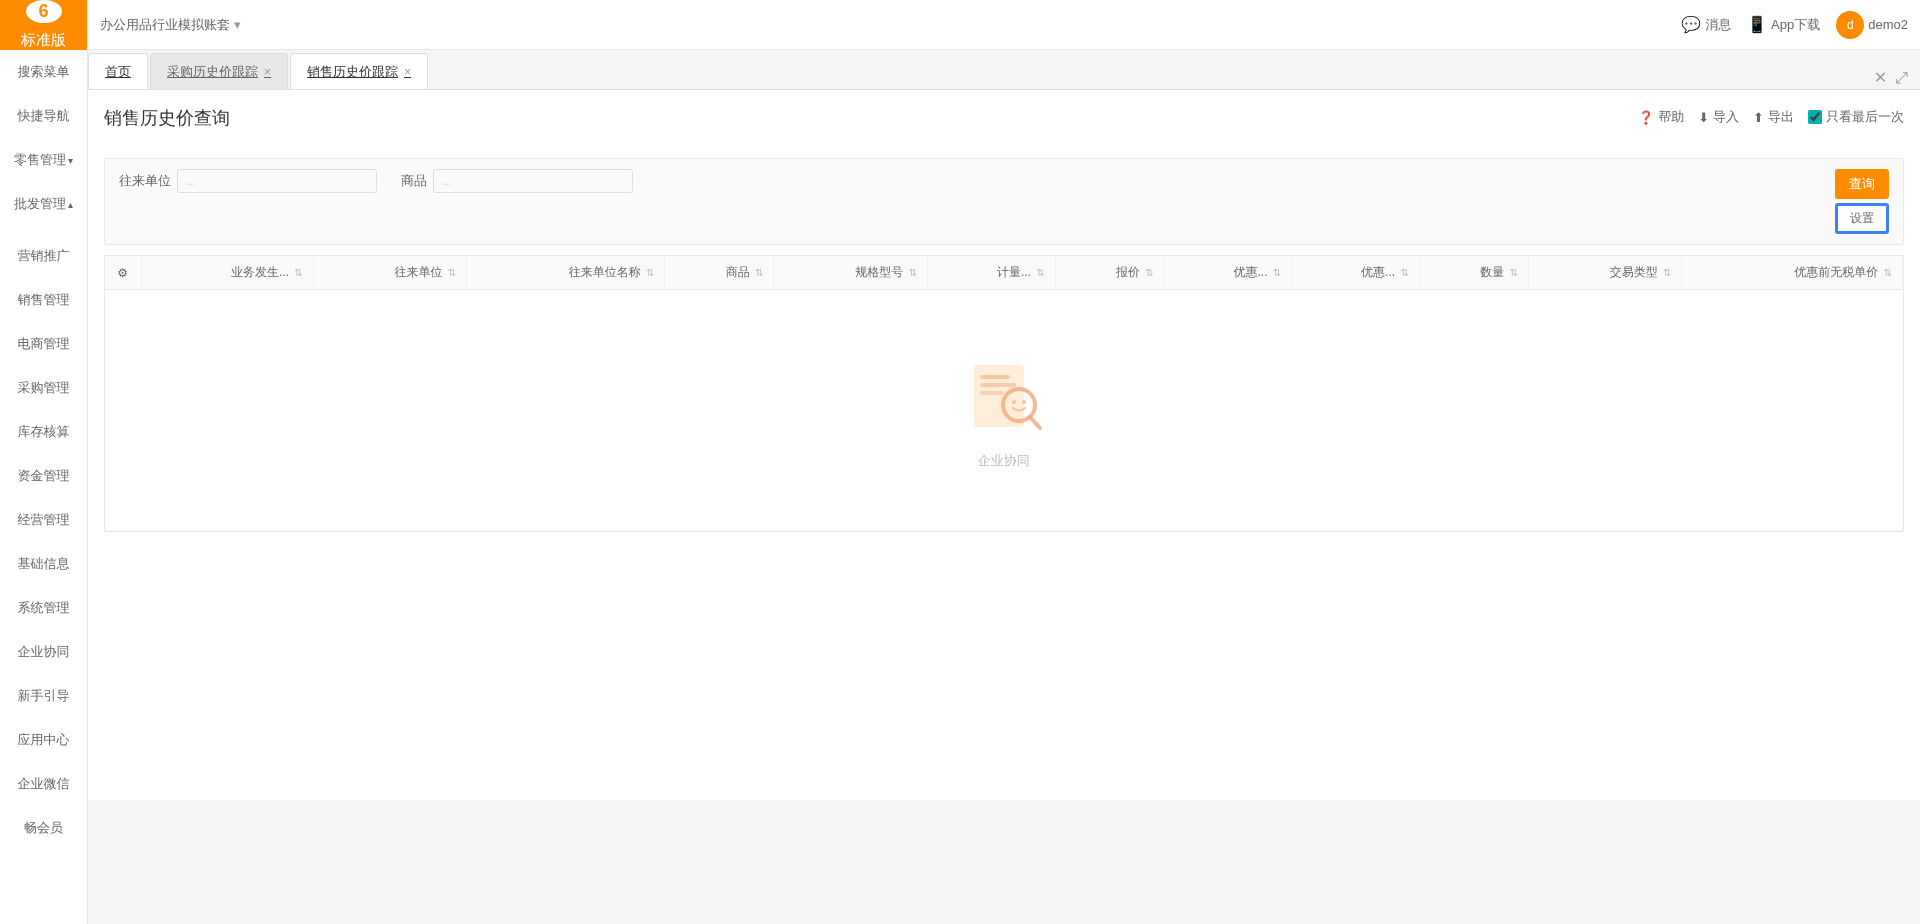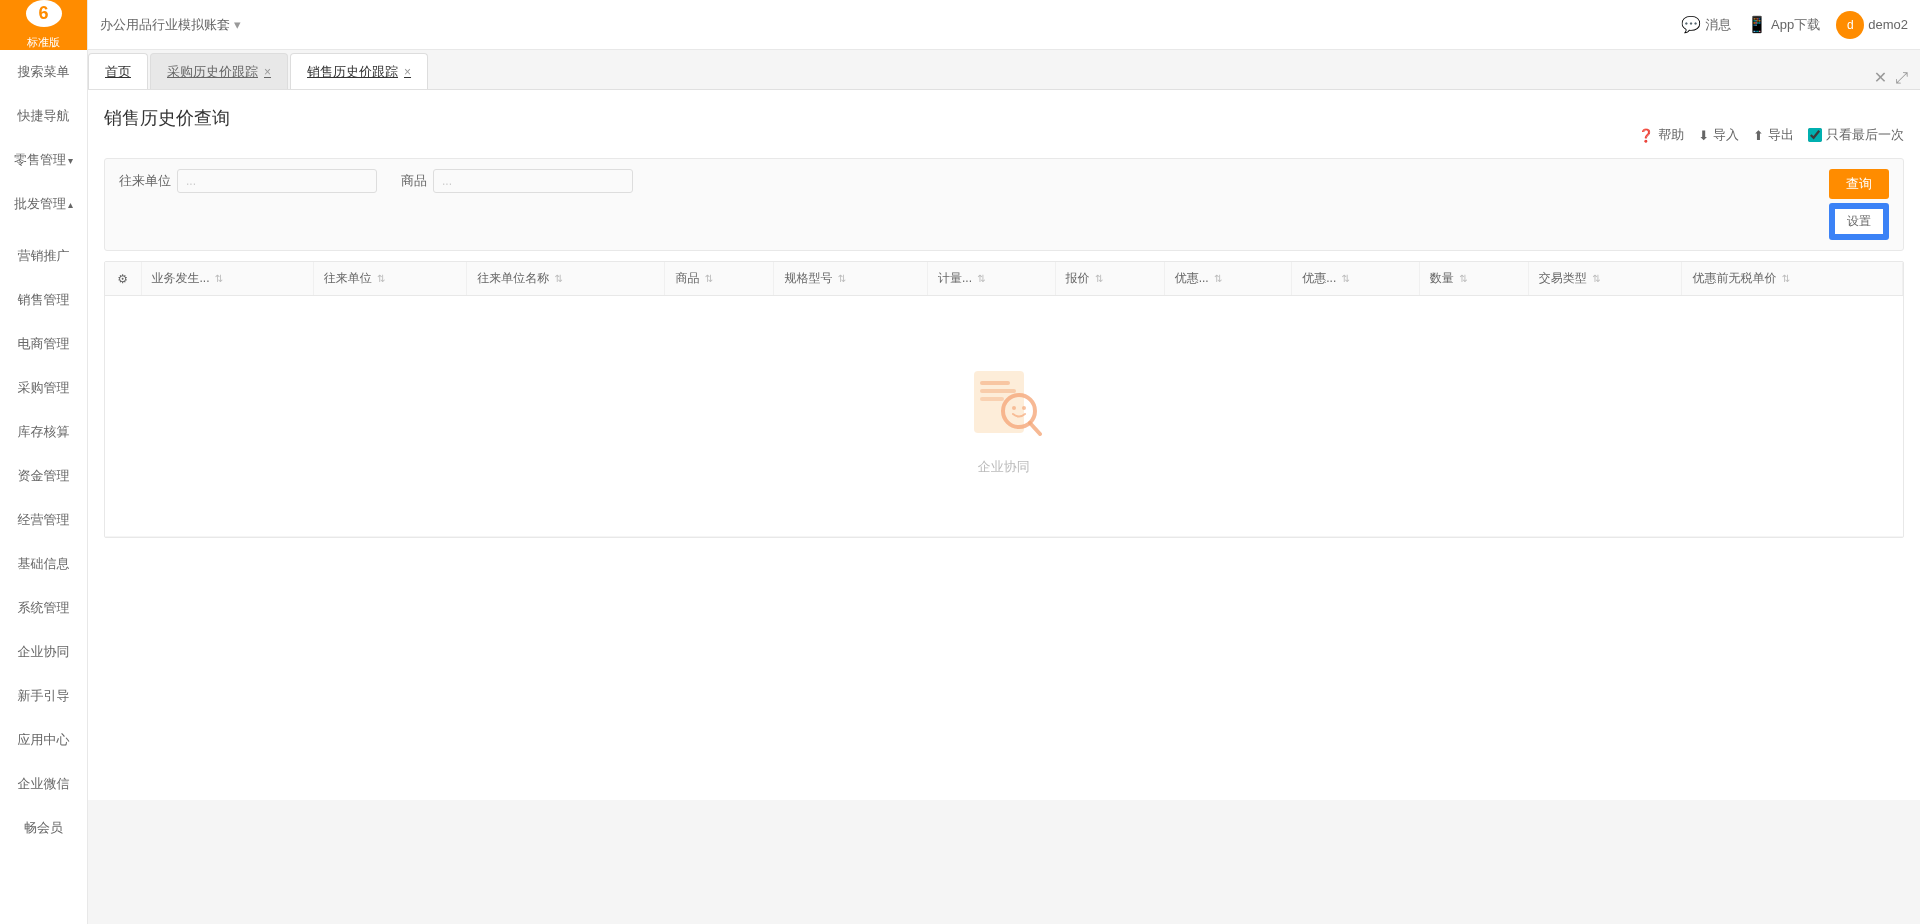--- a/index.html
+++ b/index.html
@@ -3,21 +3,21 @@
   <meta charset="utf-8">
   <style>
     * { margin: 0; padding: 0; box-sizing: border-box; }
     body { font-family: 'Microsoft YaHei', sans-serif; font-size: 13px; background: #f5f5f5; color: #333; width: 1920px; height: 924px; overflow: hidden; display: flex; }
 
     
     .sidebar { width: 88px; background: #fff; height: 924px; display: flex; flex-direction: column; border-right: 1px solid #e8e8e8; flex-shrink: 0; }
     .sidebar-logo { height: 50px; background: #ff8c00; display: flex; align-items: center; justify-content: center; flex-direction: column; }
     .sidebar-logo-icon { width: 36px; height: 36px; background: #fff; border-radius: 50%; display: flex; align-items: center; justify-content: center; }
     .sidebar-logo-icon span { color: #ff8c00; font-size: 18px; font-weight: bold; }
-    .sidebar-logo-text { color: #fff; font-size: 11px; margin-top: 8px; }
+    .sidebar-logo-text { color: #fff; font-size: 15px; margin-top: 8px; }
 
     .sidebar-item { height: 44px; display: flex; align-items: center; justify-content: center; cursor: pointer; color: #666; font-size: 13px; border-bottom: none; }
     .sidebar-item-with-arrow { display: flex; align-items: center; gap: 2px; justify-content: center; }
     .sidebar-arrow { font-size: 10px; }
 
     
     .main { flex: 1; display: flex; flex-direction: column; height: 800px; overflow: hidden; }
 
     
     .topbar { height: 50px; background: #fff; border-bottom: 1px solid #e8e8e8; display: flex; align-items: center; padding: 0 12px; gap: 16px; }
@@ -40,30 +40,30 @@
     .page-content { flex: 1; background: #fff; overflow: auto; padding: 16px; }
     .page-title { font-size: 18px; font-weight: 500; color: #333; margin-bottom: 16px; }
     .filter-label { color: #666; font-size: 13px; white-space: nowrap; }
     .filter-date-options { display: flex; align-items: center; gap: 4px; }
     .date-option { padding: 2px 8px; border-radius: 3px; cursor: pointer; font-size: 12px; color: #666; }
     .date-option.active { background: #ff8c00; color: #fff; border-radius: 10px; padding: 2px 10px; }
     .filter-date-range { font-size: 12px; color: #999; }
     .filter-input { border: 1px solid #ddd; border-radius: 3px; padding: 4px 8px; font-size: 12px; color: #333; min-width: 160px; display: flex; align-items: center; justify-content: space-between; cursor: pointer; }
     .toolbar-btn { display: flex; align-items: center; gap: 4px; color: #666; font-size: 13px; cursor: pointer; padding: 2px 0; }
     .btn-query { background: #ff8c00; color: #fff; border: none; border-radius: 3px; padding: 6px 6px; font-size: 13px; cursor: pointer; }
-    .btn-setting { border: 6px solid #3b82f6; background: #fff; color: #666; border-radius: 3px; padding: 4px 12px; font-size: 12px; cursor: pointer; }
+    .btn-setting { border: 3px solid #3b82f6; background: #fff; color: #666; border-radius: 3px; padding: 4px 12px; font-size: 12px; cursor: pointer; }
 
     
     .checkbox-item { display: flex; align-items: center; gap: 4px; color: #666; font-size: 13px; }
     .checkbox-item input { accent-color: #00b0b0; width: 14px; height: 14px; }
 
     
     .table-wrap { border: 1px solid #e8e8e8; border-radius: 2px; overflow: hidden; }
     .data-table { width: 100%; border-collapse: collapse; font-size: 12px; }
-    .data-table th { background: #fafafa; border-bottom: 1px solid #e8e8e8; padding: 8px 10px; color: #666; font-weight: normal; text-align: left; white-space: nowrap; border-right: 1px solid #f0f0f0; }
+    .data-table th { background: #fafafa; border-bottom: 1px solid #e8e8e8; padding: 8px 10px; color: #666; font-weight: normal; text-align: right; white-space: nowrap; border-right: 1px solid #f0f0f0; }
     .data-table th:first-child { width: 36px; text-align: center; }
     .data-table th .sort-icon { color: #bbb; margin-left: 2px; font-size: 10px; }
     .data-table td { padding: 8px 10px; border-bottom: 1px solid #f5f5f5; color: #333; }
     .th-gear { display: flex; align-items: center; justify-content: center; }
 
     
     .empty-state { display: flex; flex-direction: column; align-items: center; justify-content: center; padding: 60px 0; }
     .empty-text { color: #bbb; font-size: 13px; margin-top: 12px; }
   </style>
 </head>
@@ -176,21 +176,21 @@
       <span class="tab-close">×</span>
     </div>
     <div class="tab-actions">
       <span class="tab-action-btn">✕</span>
       <span class="tab-action-btn">⤢</span>
     </div>
   </div>
 
   <div class="page-content">
 
-    <div style="display:flex; align-items:flex-end; justify-content:space-between; margin-bottom:12px;gap:32px;">
+    <div style="display:flex; align-items:flex-start; justify-content:space-between; margin-bottom:12px;gap:32px;">
       <h2 class="page-title">销售历史价查询</h2>
       <div style="display:flex; align-items:center; gap:14px;">
         <div class="toolbar-btn">
           <span>❓</span>
           <span>帮助</span>
         </div>
         <div class="toolbar-btn">
           <span>⬇</span>
           <span>导入</span>
         </div>

